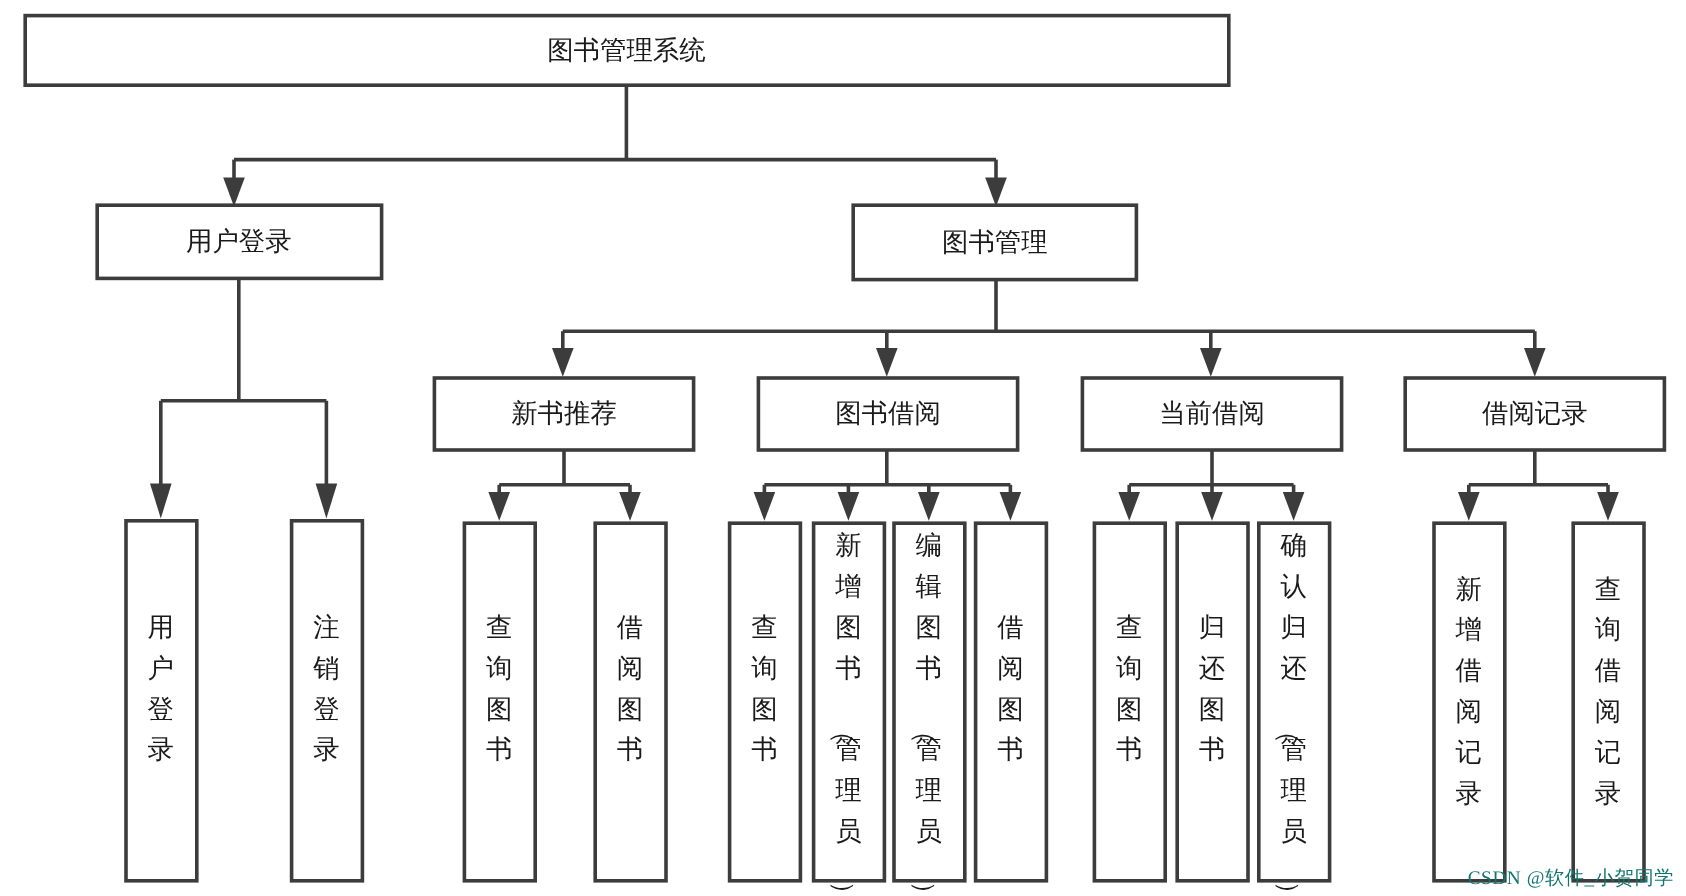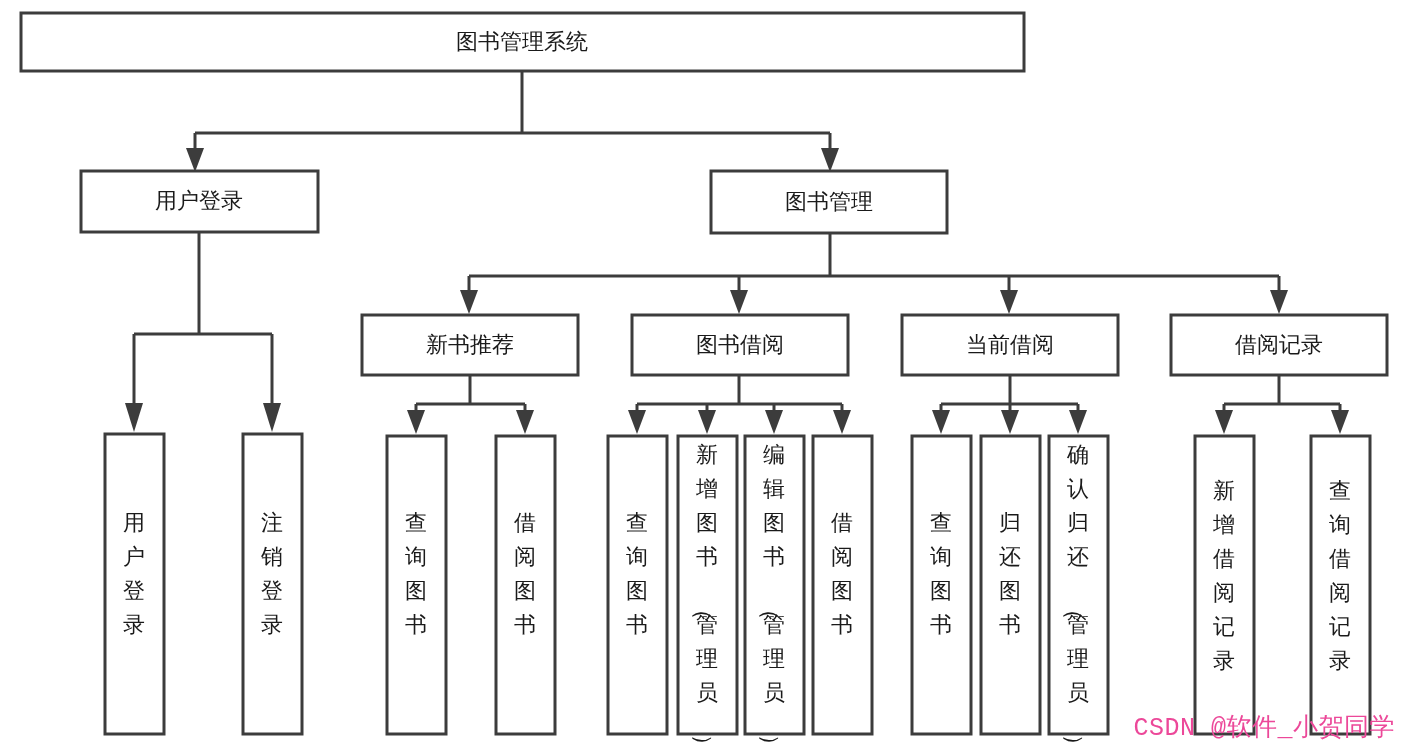--- a/index.html
+++ b/index.html
@@ -22,23 +22,23 @@
   }
   .node-label-vert{
     fill:#1a1a1a;
     font-family:"DejaVu Sans","Liberation Sans",sans-serif;
     font-size:22px;
     text-anchor:middle;
   }
   .watermark{
     position:absolute;
     right:10px;bottom:4px;
-    color:#ec4899;
-    font-size:25px;
-    font-family:Liberation Mono, monospace;
+    color:#0f766e;
+    font-size:16px;
+    font-family:Liberation Serif, serif;
     letter-spacing:0.5px;
     white-space:nowrap;
     pointer-events:none;
   }
 </style>
 </head>
 <body>
 
 <svg id="canvas" viewBox="0 0 1405 747">
 

